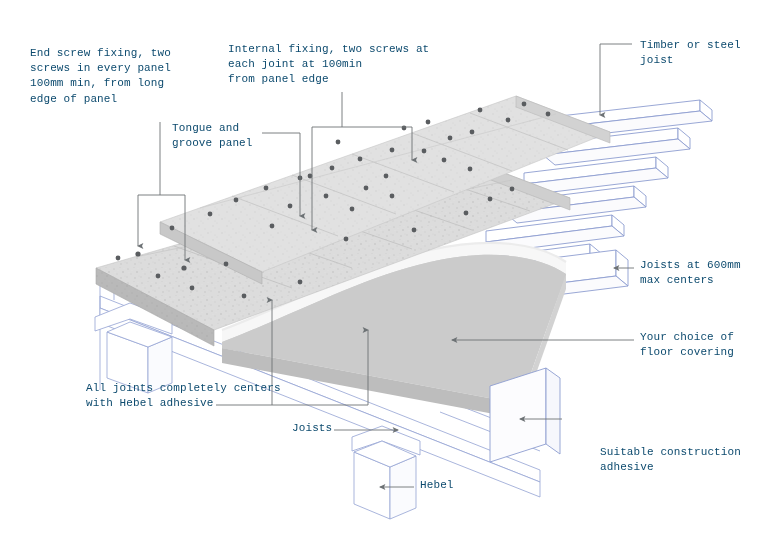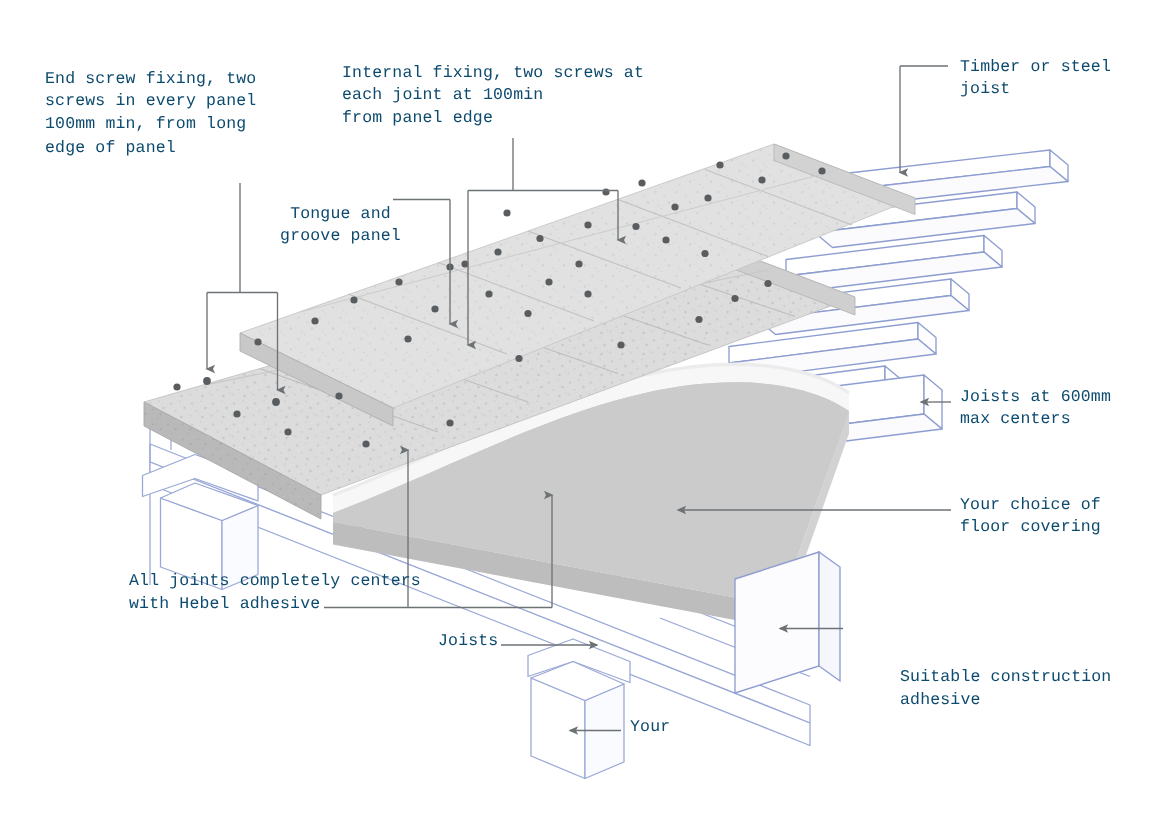--- a/index.html
+++ b/index.html
@@ -325,34 +325,34 @@
 
   <div class="callout" style="left:30px; top:46px; width:180px;">End screw fixing, two
 screws in every panel
 100mm min, from long
 edge of panel</div>
 
   <div class="callout" style="left:228px; top:42px; width:210px;">Internal fixing, two screws at
 each joint at 100min
 from panel edge</div>
 
-  <div class="callout" style="left:172px; top:136px; width:110px;text-align:center;">Tongue and
+  <div class="callout" style="left:172px; top:121px; width:110px;">Tongue and
 groove panel</div>
 
   <div class="callout" style="left:640px; top:38px; width:140px;">Timber or steel joist</div>
 
   <div class="callout" style="left:640px; top:258px; width:130px;">Joists at 600mm
 max centers</div>
 
   <div class="callout" style="left:640px; top:330px; width:130px;">Your choice of
 floor covering</div>
 
   <div class="callout" style="left:86px; top:381px; width:200px;">All joints completely centers
 with Hebel adhesive</div>
 
   <div class="callout" style="left:292px; top:421px; width:60px;">Joists</div>
 
-  <div class="callout" style="left:420px; top:478px; width:50px;">Your</div>
+  <div class="callout" style="left:420px; top:478px; width:50px;">Hebel</div>
 
   <div class="callout" style="left:600px; top:413px; width:180px;margin-top:32px;">Suitable construction
 adhesive</div>
 
 </div>
 
 </body></html>

